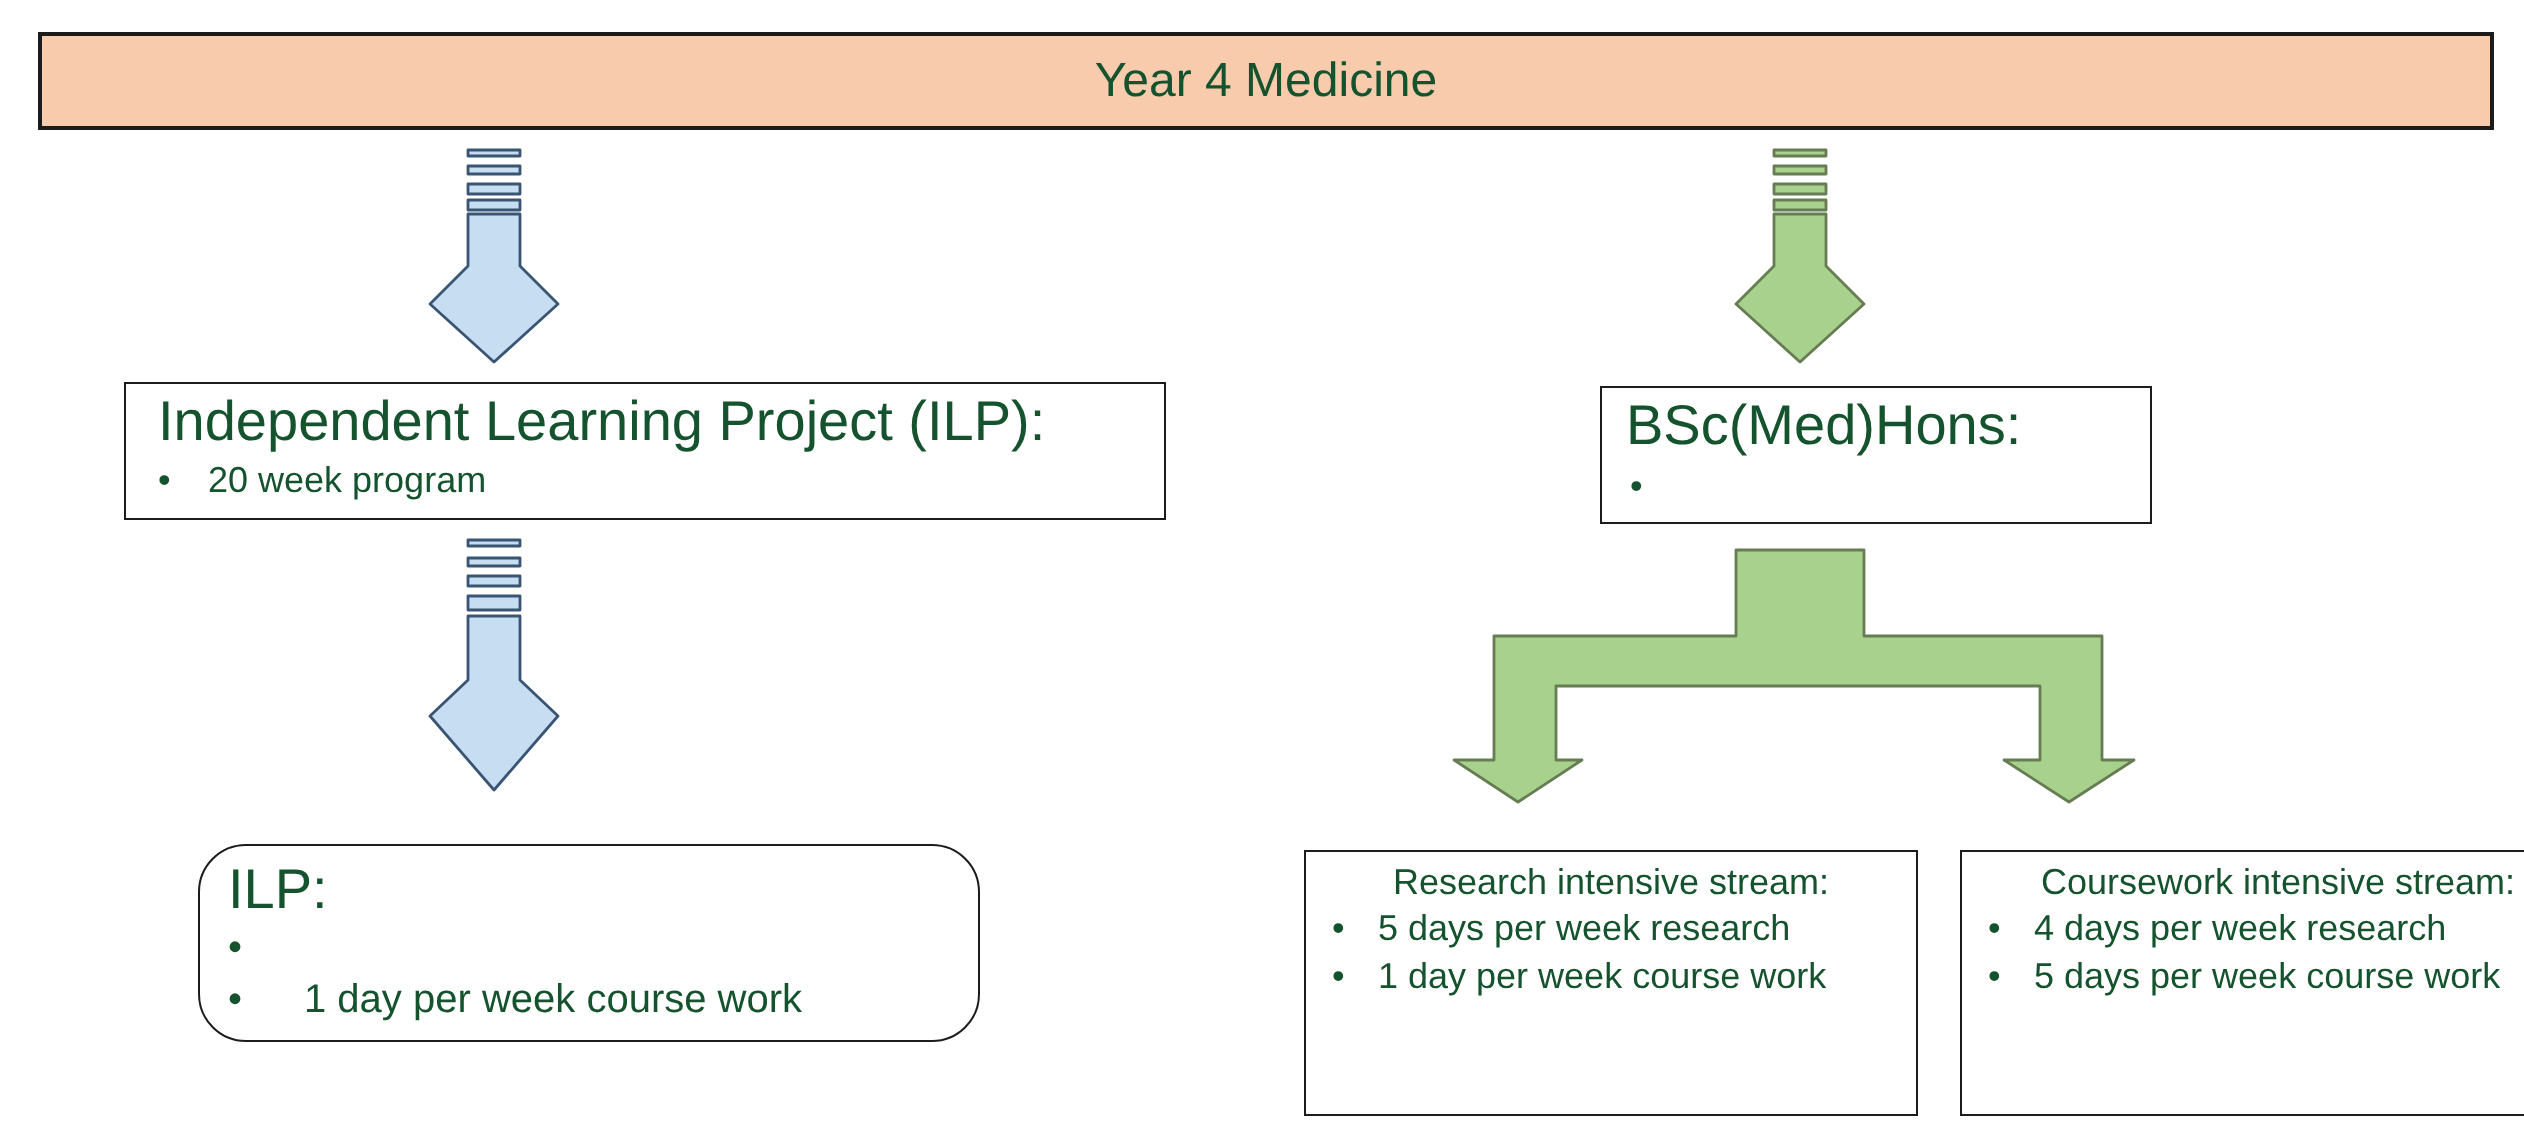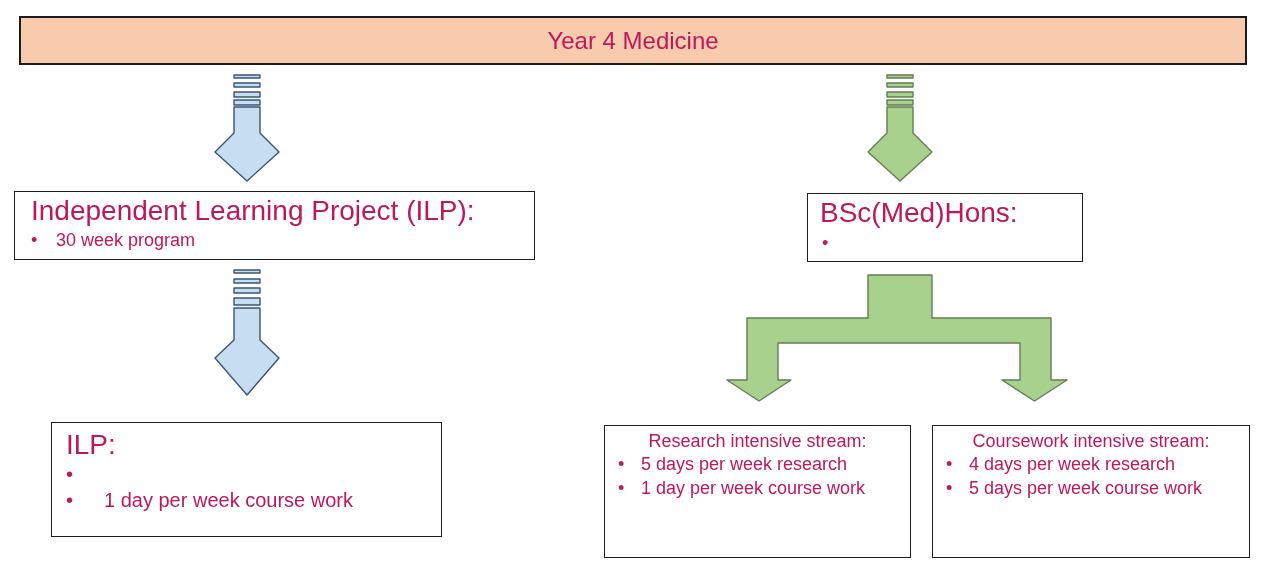--- a/index.html
+++ b/index.html
@@ -1,43 +1,43 @@
 <!DOCTYPE html>
 <html><head>
 <meta charset="utf-8">
 <style>
   html,body{margin:0;padding:0;background:#ffffff;}
   #canvas{
     position:relative;width:1262px;height:565px;background:#ffffff;overflow:hidden;
-    font-family:"Liberation Sans", sans-serif;color:#be185d;
+    font-family:"Liberation Sans", sans-serif;color:#14532d;
   }
   .abs{position:absolute;box-sizing:border-box;}
   
   #banner{
     left:19px;top:16px;width:1228px;height:49px;
     background:#F8CBAD;border:2px solid #1b1b1b;
     display:flex;align-items:center;justify-content:center;
     font-size:24px;
   }
   
-  .wbox{background:#ffffff;border:1.5px solid #1c1c1c;}
+  .wbox{background:#ffffff;border:1.5px solid #1c1c1c;margin-left:48px;}
   .title{font-size:28px;line-height:1.15;white-space:nowrap;}
   .bullet{display:flex;align-items:flex-start;}
   .bullet .marker{flex:0 0 auto;}
   
   #ilp-box-1{left:14px;top:191px;width:521px;height:69px;padding:3px 0 0 16px;}
   #ilp-box-1 .bullet{font-size:18px;line-height:1.25;margin-top:2px;}
   #ilp-box-1 .marker{width:25px;}
   
-  #ilp-box-2{left:51px;top:422px;width:391px;height:115px;padding:6px 0 0 14px;}
+  #ilp-box-2{left:51px;top:422px;width:391px;height:99px;padding:6px 0 0 14px;border-radius:24px;}
   #ilp-box-2 .title{padding-left:0px;}
   #ilp-box-2 .bullet{font-size:20px;line-height:1.3;}
   #ilp-box-2 .marker{width:38px;}
   
-  #bsc-box{left:807px;top:193px;width:276px;height:69px;padding:3px 0 0 12px;}
+  #bsc-box{left:752px;top:193px;width:276px;height:69px;padding:3px 0 0 12px;}
   #bsc-box .bullet{font-size:18px;line-height:1.25;margin-top:3px;padding-left:2px;}
   #bsc-box .marker{width:40px;}
   
   .stream-box{top:425px;height:133px;padding:4px 0 0 0;}
   #research-box{left:604px;width:307px;}
   #coursework-box{left:932px;width:318px;}
   .stream-title{font-size:18px;line-height:1.28;text-align:center;white-space:normal;}
   .stream-box .bullet{font-size:18px;line-height:1.32;padding-left:13px;}
   .stream-box .marker{width:23px;}
   
@@ -61,21 +61,21 @@
         <rect x="22" y="26" width="26" height="5"></rect>
         <path d="M22,33 H48 V59 L67,78 L35,107 L3,78 L22,59 Z"></path>
       </g>
     </svg>
   </div>
 
   <div id="ilp-box-1" class="abs wbox">
     <div class="title">Independent Learning Project (ILP):</div>
     <div class="bullet">
       <span class="marker">•</span>
-      <span>30 week program</span>
+      <span>20 week program</span>
     </div>
   </div>
 
   <div class="abs" style="left:212px;top:268px;width:70px;height:130px;">
     <svg width="70" height="130" viewBox="0 0 70 130">
       <g fill="#C7DEF2" stroke="#3A5574" stroke-width="1.4" stroke-linejoin="round">
         <rect x="22" y="2" width="26" height="3"></rect>
         <rect x="22" y="11" width="26" height="4"></rect>
         <rect x="22" y="20" width="26" height="5"></rect>
         <rect x="22" y="30" width="26" height="7"></rect>

